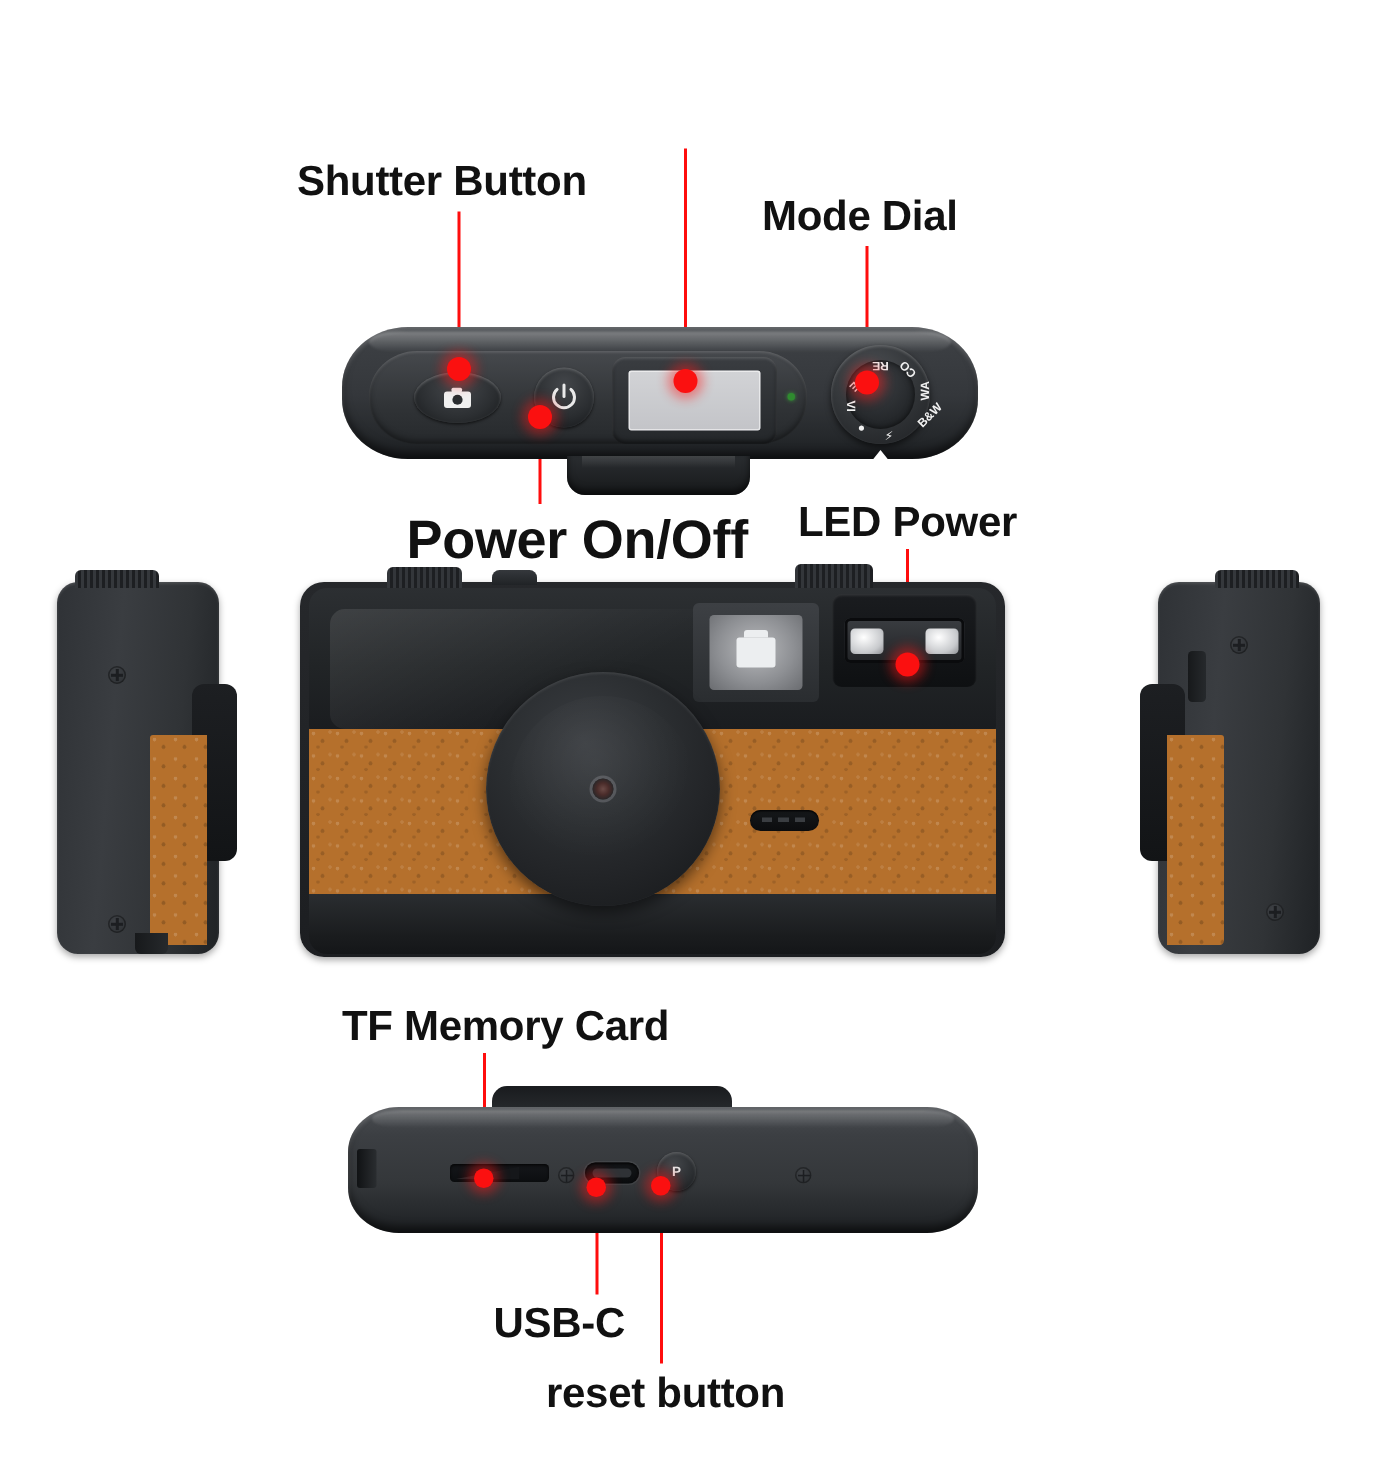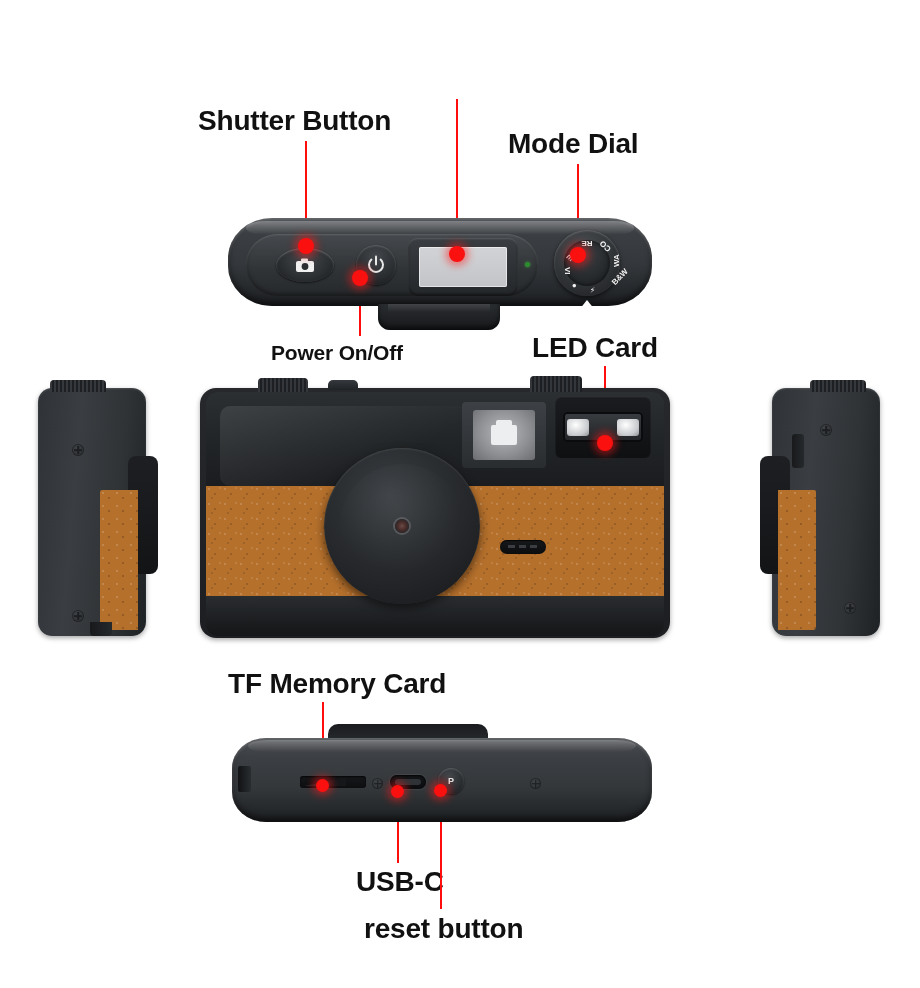--- a/index.html
+++ b/index.html
@@ -308,24 +308,24 @@
     background:linear-gradient(90deg,#101214,#2a2d30);
   }
 </style>
 </head>
 <body>
 
 <div class="stage">
 
   <div class="callout" style="left:508px;top:130px;font-size:28px;">Mode Dial</div>
   <div class="callout" style="left:198px;top:107px;font-size:28px;">Shutter Button</div>
-  <div class="callout" style="left:271px;top:342px;font-size:21px;">Power On/Off</div>
-  <div class="callout" style="left:532px;top:334px;font-size:28px;">LED Card</div>
+  <div class="callout" style="left:271px;top:342px;font-size:36px;">Power On/Off</div>
+  <div class="callout" style="left:532px;top:334px;font-size:28px;">LED Power</div>
   <div class="callout" style="left:228px;top:670px;font-size:28px;">TF Memory Card</div>
-  <div class="callout" style="left:356px;top:868px;font-size:28px;">USB-C</div>
+  <div class="callout" style="left:329px;top:868px;font-size:28px;">USB-C</div>
   <div class="callout" style="left:364px;top:915px;font-size:28px;">reset button</div>
 
   <div class="lead" style="left:456px;top:99px;height:147px;"></div>
   <div class="lead" style="left:305px;top:141px;height:106px;"></div>
   <div class="lead" style="left:577px;top:164px;height:84px;"></div>
   <div class="lead" style="left:359px;top:278px;height:58px;"></div>
   <div class="lead" style="left:604px;top:366px;height:76px;"></div>
   <div class="lead" style="left:322px;top:702px;height:83px;"></div>
   <div class="lead" style="left:397px;top:795px;height:68px;"></div>
   <div class="lead" style="left:440px;top:795px;height:114px;"></div>

